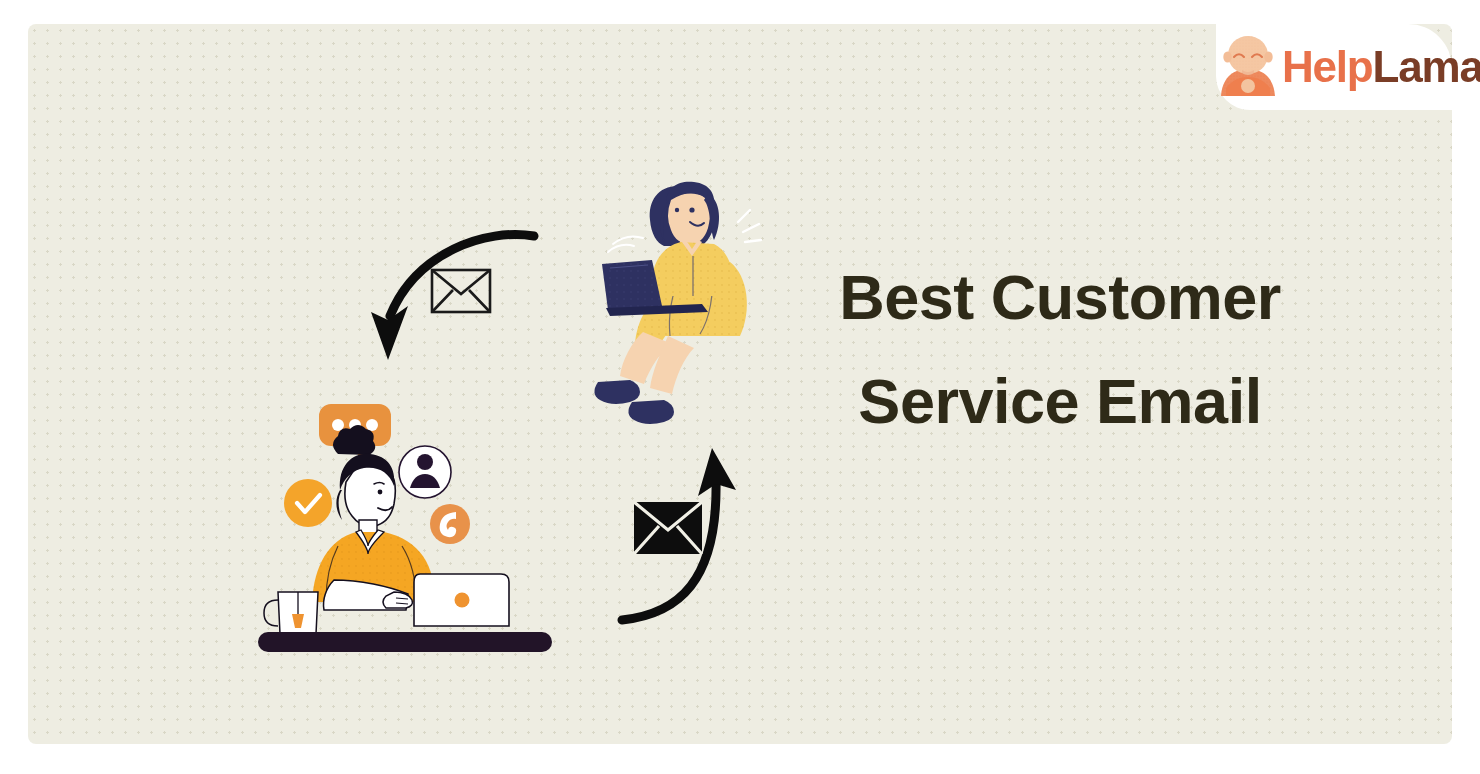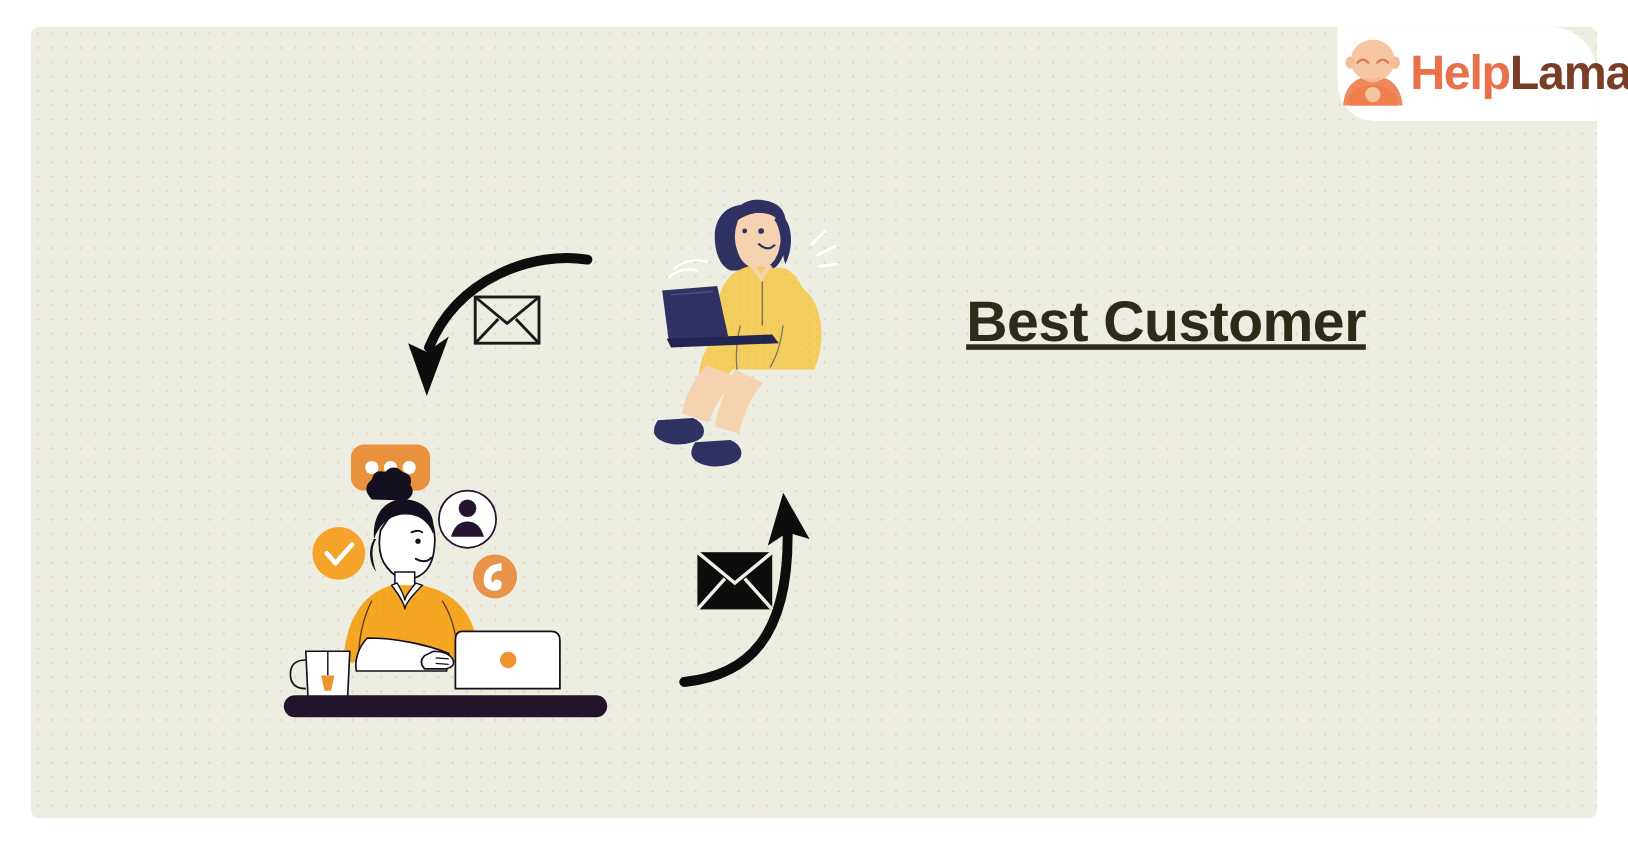--- a/index.html
+++ b/index.html
@@ -65,29 +65,28 @@
     line-height: 1;
     white-space: nowrap;
   }
   .logo-help { color: #e8714a; }
   .logo-lama { color: #7a3d26; }
 
   
   .headline {
     position: absolute;
     left: 752px;
-    top: 192px;
+    top: 180px;
     width: 560px;
     text-align: center;
     color: #2e2a18;
-    font-size: 52px;
+    font-size: 63px;
     font-weight: 700;
     line-height: 1.64;
     letter-spacing: -0.5px;
-    text-decoration: underline;
   }
   .headline .line { display: block; }
 
   
   .art { position: absolute; }
   .art svg { display: block; overflow: visible; }
 
   #art-seated   { left: 552px; top: 140px;  width: 210px; height: 270px; }
   #art-agent    { left: 228px; top: 372px;  width: 300px; height: 266px; }
   #art-arrow-top{ left: 330px; top: 196px;  width: 190px; height: 156px; }
@@ -133,20 +132,21 @@
 
         <path d="M24 34 q6 4 12 0 l0 3 q-6 4 -12 0 Z" fill="#f0b895"></path>
       </svg>
       <div class="logo-text">
         <span class="logo-help">Help</span><span class="logo-lama">Lama</span>
       </div>
     </div>
 
     <h1 class="headline">
       <span class="line">Best Customer</span>
+      <span class="line">Service Email</span>
     </h1>
 
     <div class="art" id="art-seated">
       <svg viewBox="0 0 210 270">
         <defs>
           <pattern id="dressdots" width="7" height="7" patternUnits="userSpaceOnUse">
             <circle cx="2" cy="2" r="0.9" fill="#e0b545"></circle>
           </pattern>
           <pattern id="lapdots" width="7" height="7" patternUnits="userSpaceOnUse">
             <circle cx="2" cy="2" r="0.9" fill="#3c3f72"></circle>

